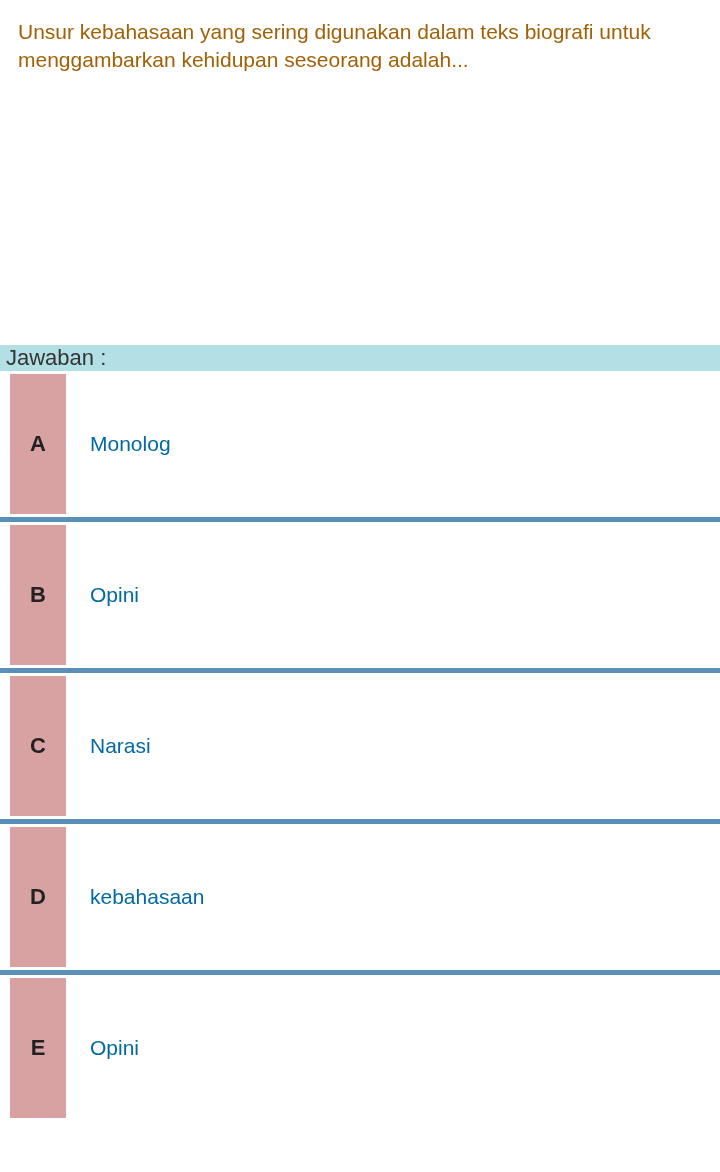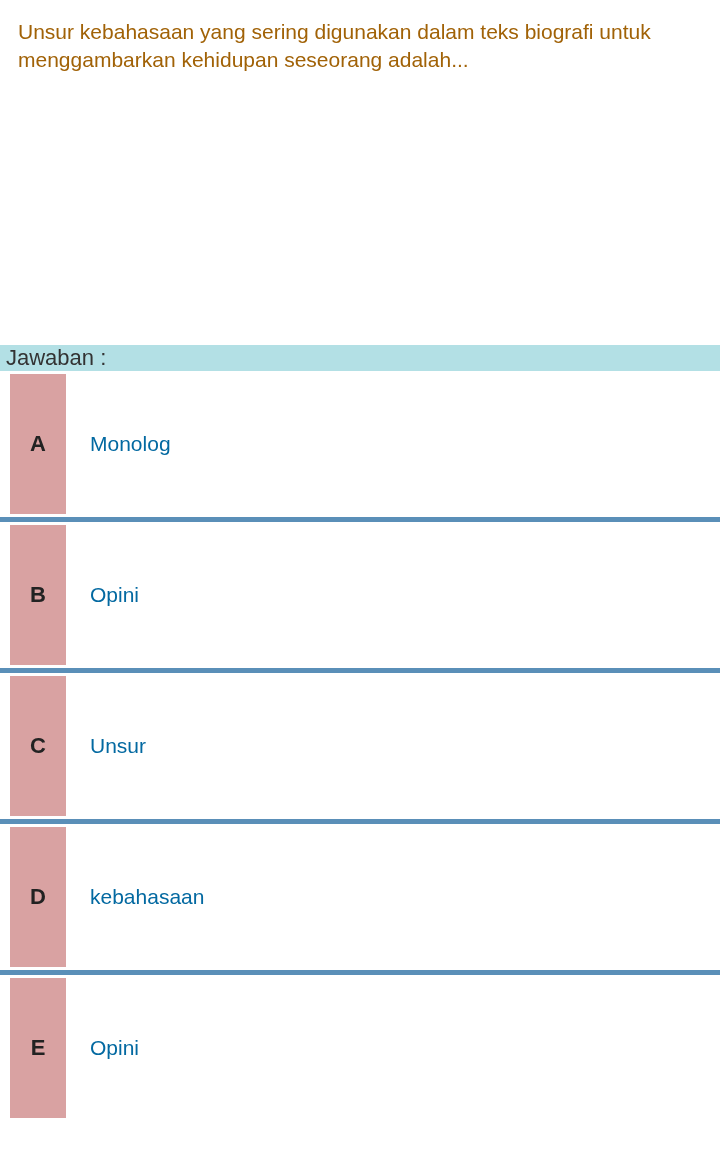--- a/index.html
+++ b/index.html
@@ -73,21 +73,21 @@
   <div class="option">
     <div class="option-letter">A</div>
     <div class="option-text">Monolog</div>
   </div>
   <div class="option">
     <div class="option-letter">B</div>
     <div class="option-text">Opini</div>
   </div>
   <div class="option">
     <div class="option-letter">C</div>
-    <div class="option-text">Unsur</div>
+    <div class="option-text">Narasi</div>
   </div>
   <div class="option">
     <div class="option-letter">D</div>
     <div class="option-text">kebahasaan</div>
   </div>
   <div class="option">
     <div class="option-letter">E</div>
     <div class="option-text">Opini</div>
   </div>
 </div>

